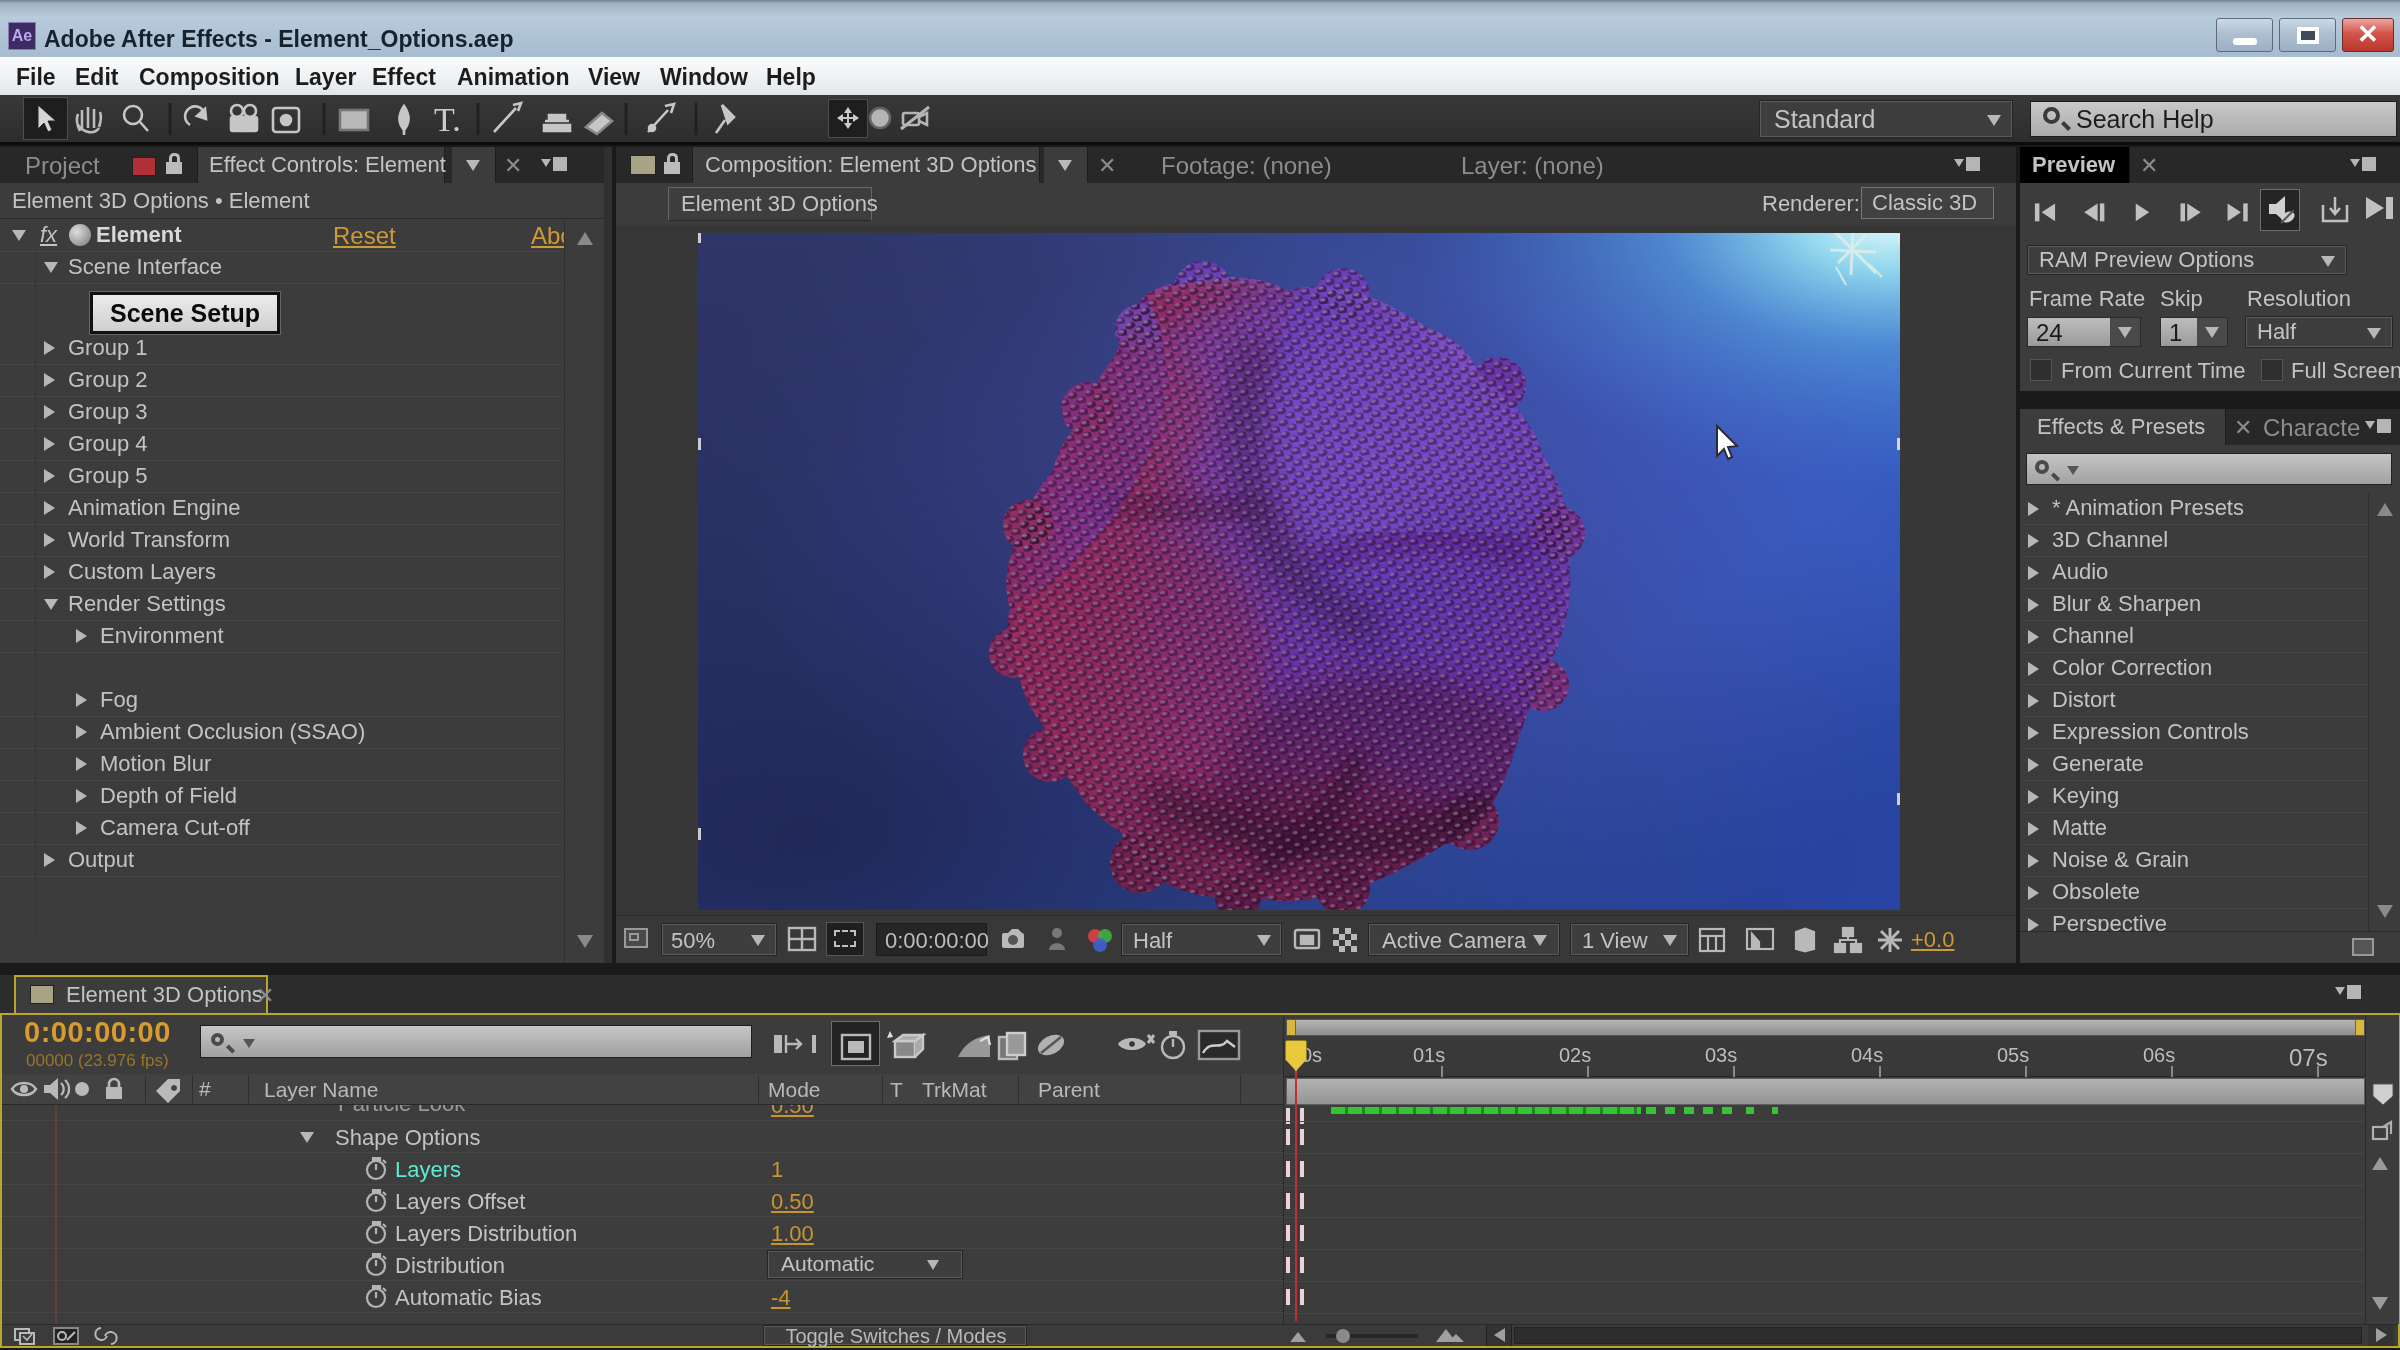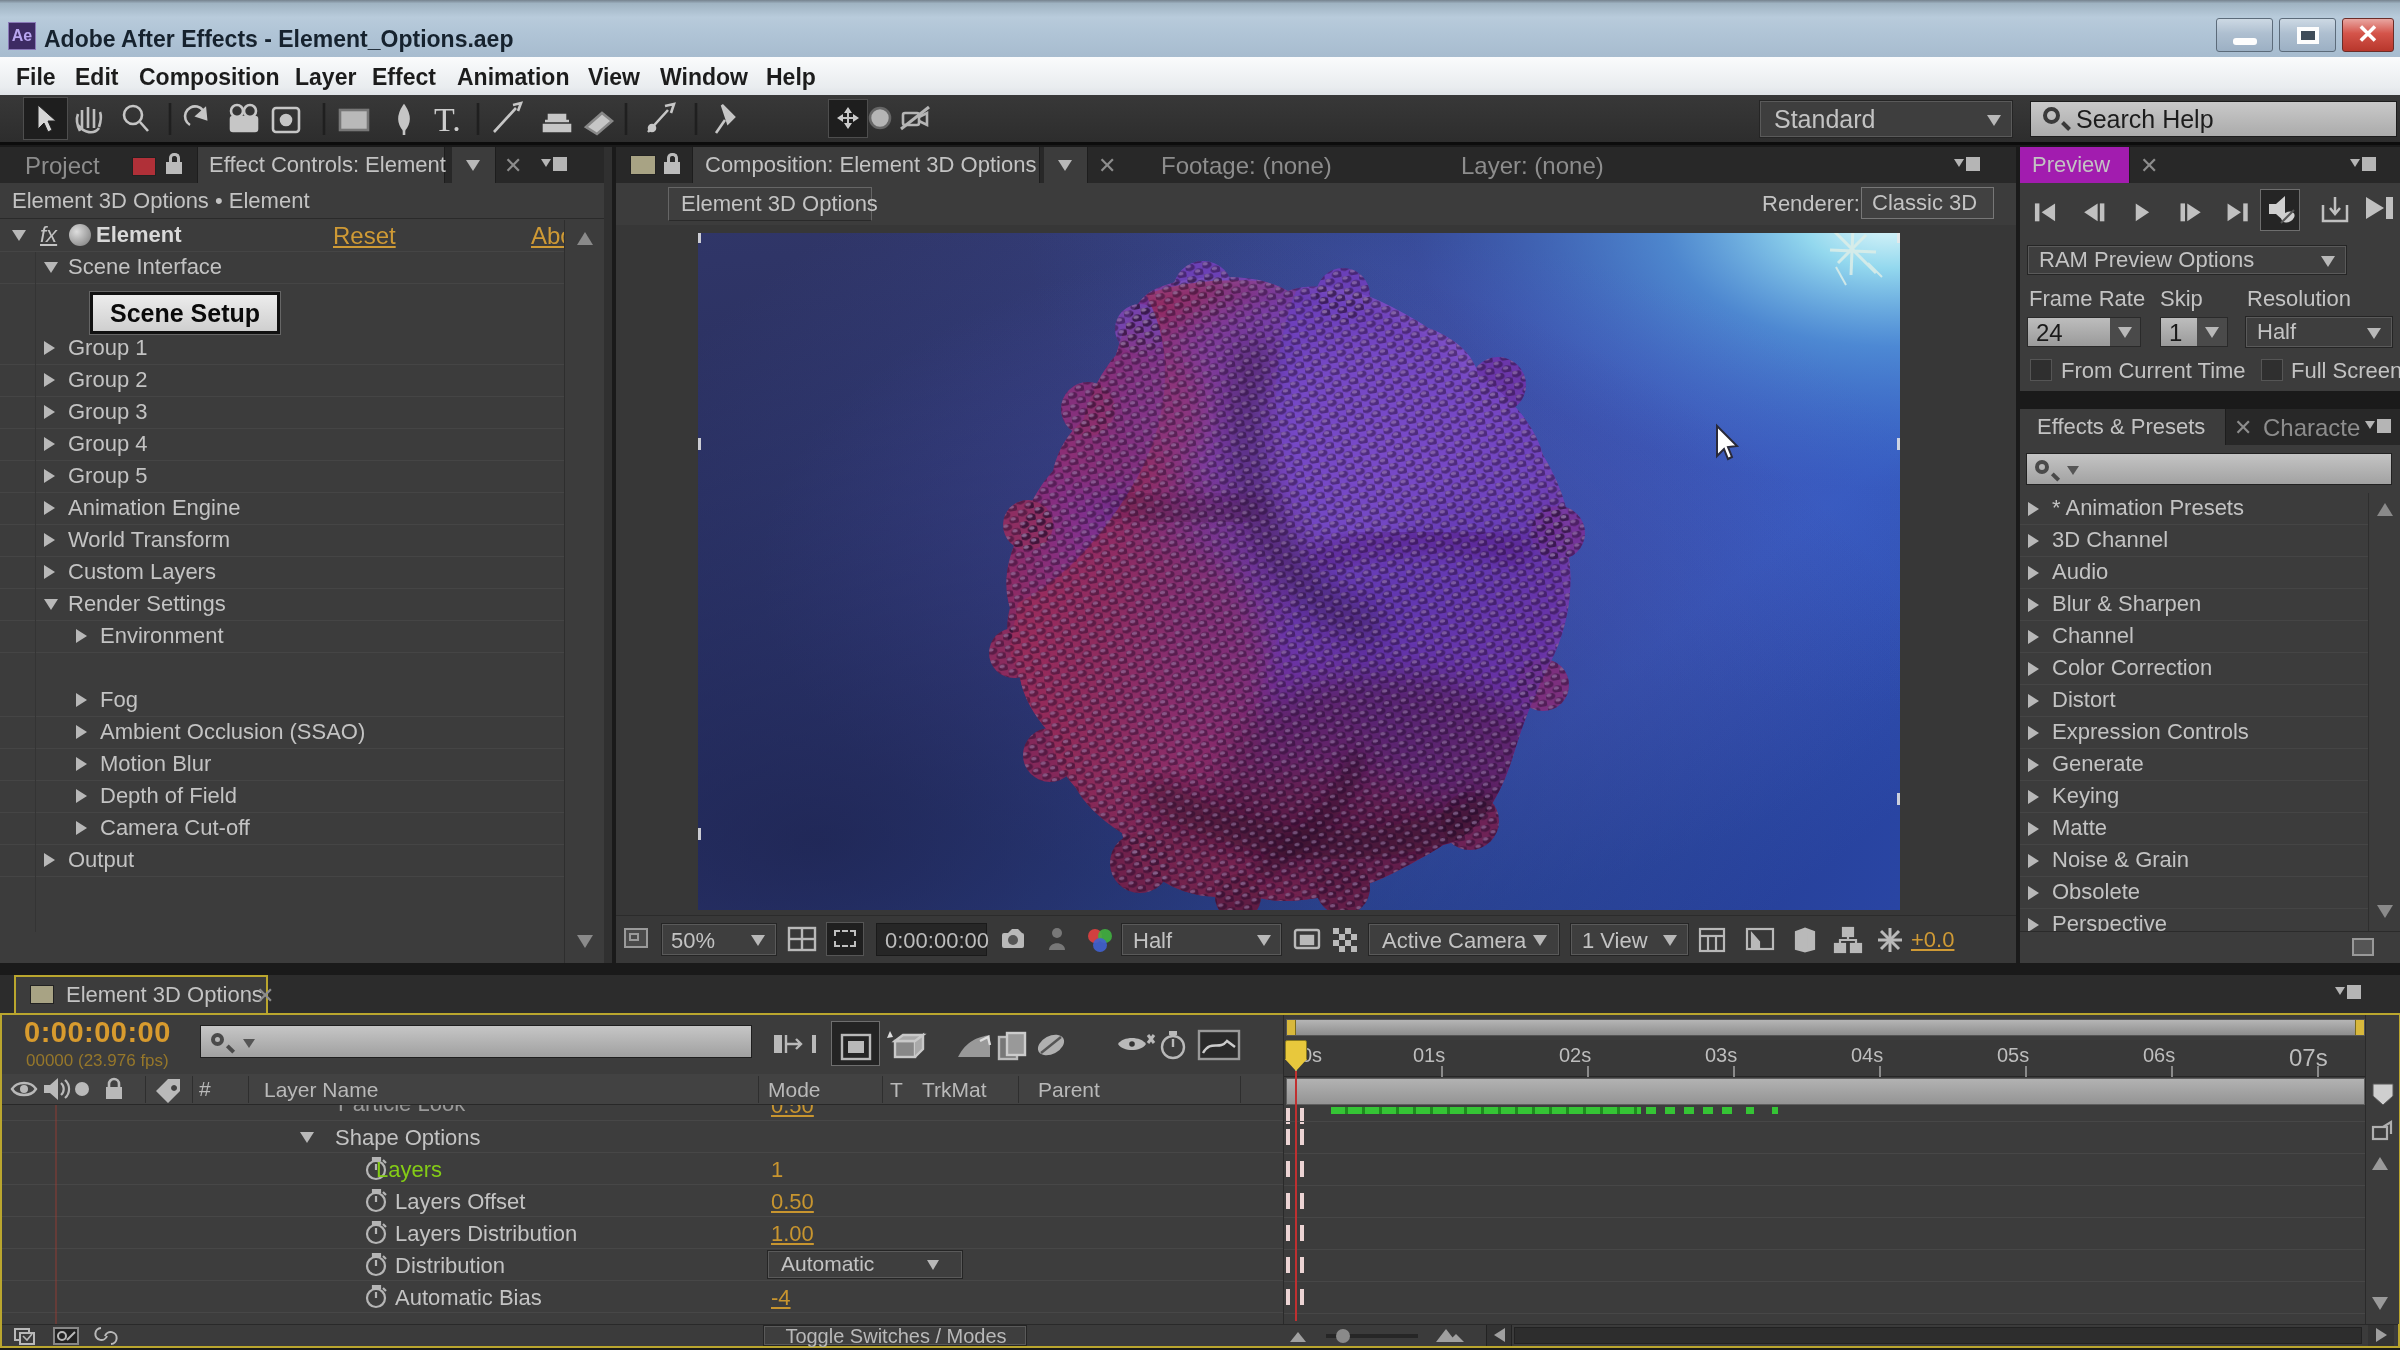--- a/index.html
+++ b/index.html
@@ -467,21 +467,21 @@
             <line x1="5" y1="7" x2="23" y2="25"></line>
             <line x1="23" y1="7" x2="5" y2="25"></line>
           </g>
     </svg>
     <div class="abs orange" style="left:1295px;top:11px;font-size:22px;text-decoration:underline;">+0.0</div>
   </div>
 </div>
 
 <div class="abs panel" style="left:2020px;top:147px;width:380px;height:244px;" id="previewpanel">
   <div class="abs tabbar" style="left:0;top:0;width:380px;height:36px;">
-    <div class="abs" style="left:0;top:0;width:110px;height:36px;background:#a21caf;border-right:1px solid #1d1d1d;">
+    <div class="abs" style="left:0;top:0;width:110px;height:36px;background:#000000;border-right:1px solid #1d1d1d;font-weight:bold;">
       <div class="abs txt" style="left:12px;top:5px;">Preview</div>
     </div>
     <div class="abs dim" style="left:120px;top:6px;font-size:22px;">✕</div>
     <div class="abs" style="left:330px;top:10px;width:26px;height:16px;">
       <div class="abs" style="left:0;top:2px;width:0;height:0;border-top:8px solid #b5b5b5;border-left:5px solid transparent;border-right:5px solid transparent;"></div>
       <div class="abs" style="left:12px;top:0;width:14px;height:14px;background:#b5b5b5;"></div>
     </div>
   </div>
   <div id="transport" class="abs" style="left:0;top:36px;width:380px;height:56px;">
         <svg width="380" height="56" style="position:absolute;left:0;top:0;">
@@ -749,21 +749,21 @@
             <div class="tri-d abs" style="left:298px;top:11px;border-top-width:11px;border-left-width:7px;border-right-width:7px;"></div>
             <div class="abs" style="left:333px;top:4px;color:#c3c3c3;font-size:22px;">Shape Options</div>
           </div>
           <div class="abs" style="left:0;top:48px;width:1281px;height:32px;border-bottom:1px solid #474747;">
             <svg class="abs" style="left:363px;top:4px;" width="24" height="24" fill="none" stroke="#b5b5b5" stroke-width="2.2">
               <circle cx="11" cy="13" r="9"></circle>
               <line x1="11" y1="13" x2="11" y2="7"></line>
               <rect x="8" y="0" width="7" height="3" fill="#b5b5b5"></rect>
               <line x1="18" y1="3" x2="21" y2="6"></line>
             </svg>
-            <div class="abs" style="left:374px;top:4px;color:#84cc16;font-size:22px;">Layers</div>
+            <div class="abs" style="left:393px;top:4px;color:#5eead4;font-size:22px;">Layers</div>
             <div class="abs" style="left:769px;top:4px;color:#c8952f;font-size:22px;">1</div>
           </div>
           <div class="abs" style="left:0;top:80px;width:1281px;height:32px;border-bottom:1px solid #474747;">
             <svg class="abs" style="left:363px;top:4px;" width="24" height="24" fill="none" stroke="#b5b5b5" stroke-width="2.2">
               <circle cx="11" cy="13" r="9"></circle>
               <line x1="11" y1="13" x2="11" y2="7"></line>
               <rect x="8" y="0" width="7" height="3" fill="#b5b5b5"></rect>
               <line x1="18" y1="3" x2="21" y2="6"></line>
             </svg>
             <div class="abs" style="left:393px;top:4px;color:#c3c3c3;font-size:22px;text-align:right;">Layers Offset</div>

